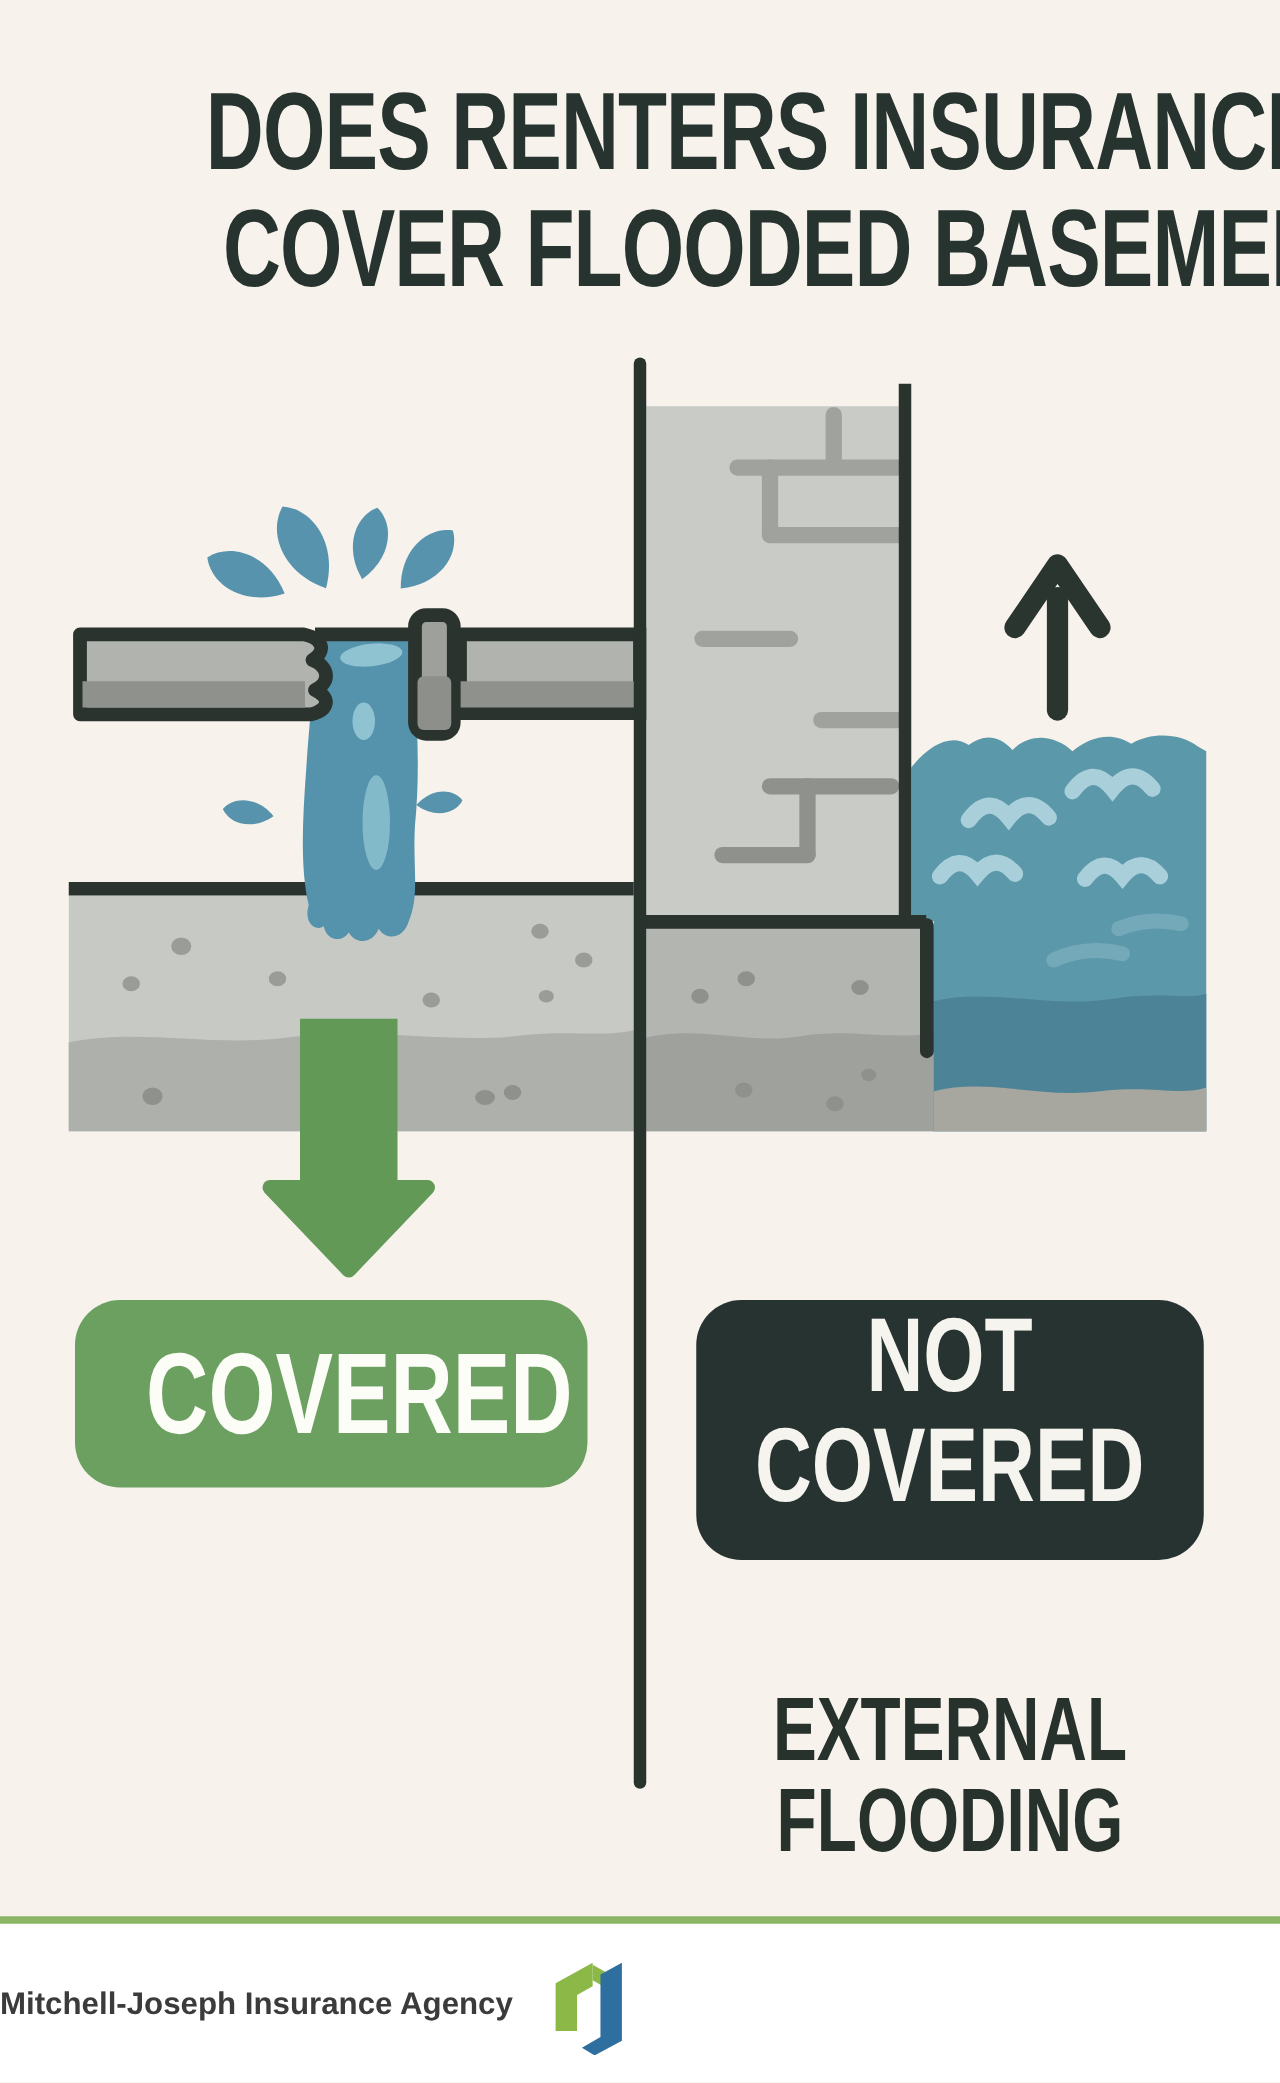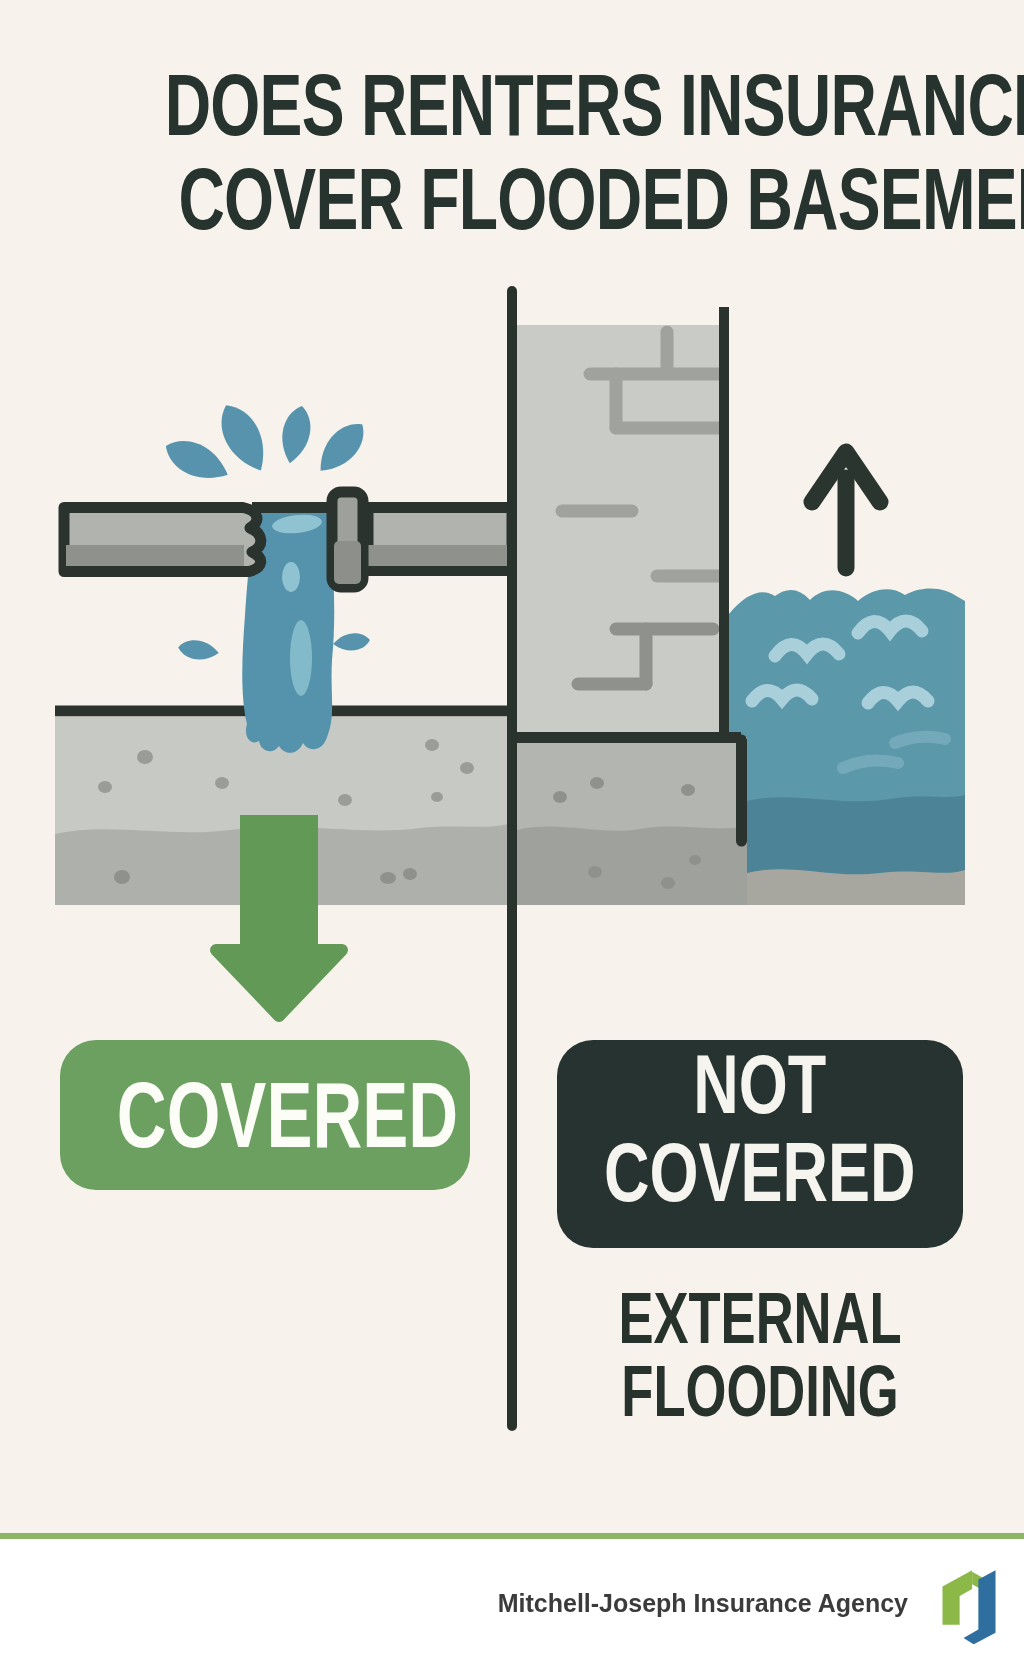--- a/index.html
+++ b/index.html
@@ -12,24 +12,24 @@
          color:#26332e;font-size:88px;line-height:94px;letter-spacing:-1px;}
   .illus{position:absolute;top:0;left:0;}
   .badge{position:absolute;display:flex;align-items:center;
          border-radius:36px;}
   .badge-covered{left:60px;top:1040px;width:410px;height:150px;background:#6ba061;}
   .badge-covered .cond{font-size:92px;color:#fdfdf8;transform:scaleX(0.75);}
   .badge-not{left:557px;top:1040px;width:406px;height:208px;background:#263330;flex-direction:column;}
   .badge-not .cond{font-size:84px;line-height:88px;color:#f6f4ef;transform:scaleX(0.75);}
   .sublabel{position:absolute;text-align:center;color:#27322d;font-size:72px;line-height:73px;}
   .sublabel-left{left:0;top:1218px;width:530px;}
-  .sublabel-right{left:530px;top:1282px;width:460px;}
+  .sublabel-right{left:530px;top:1348px;width:460px;}
   .footer{position:absolute;left:0;top:1533px;width:1024px;height:133px;background:#ffffff;
           border-top:6px solid #8cb566;box-sizing:border-box;
-          display:flex;align-items:center;justify-content:flex-end;gap:22px;padding-right:16px;padding-left:32px;}
+          display:flex;align-items:center;gap:22px;padding-right:16px;}
   .footer-text{text-align:right;}
   .company{font-size:25px;font-weight:bold;color:#3b3b3b;line-height:34px;}
   .website{font-size:21px;color:#8e8e8e;line-height:28px;}
 </style>
 </head>
 <body>
 
 <div class="poster">
 
   <div class="title">

